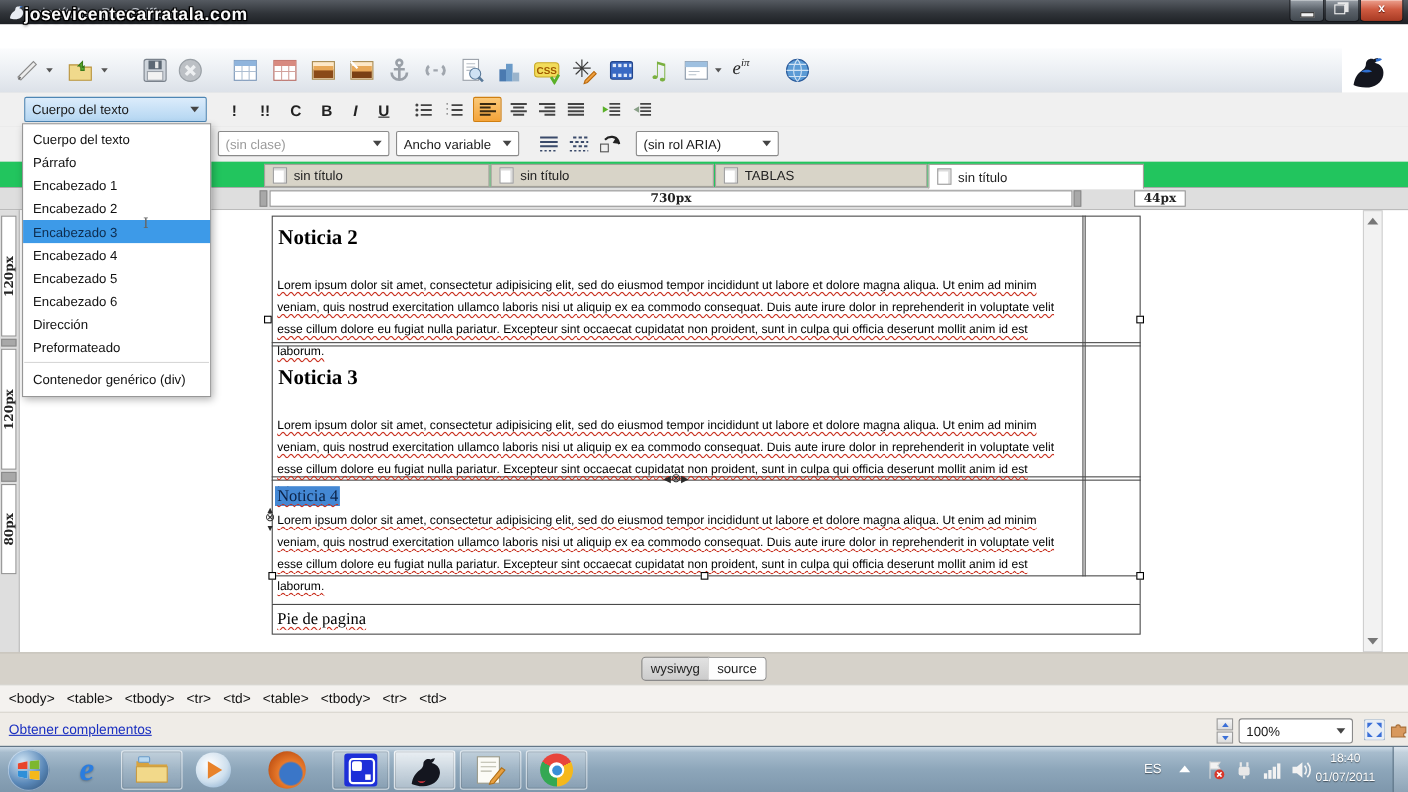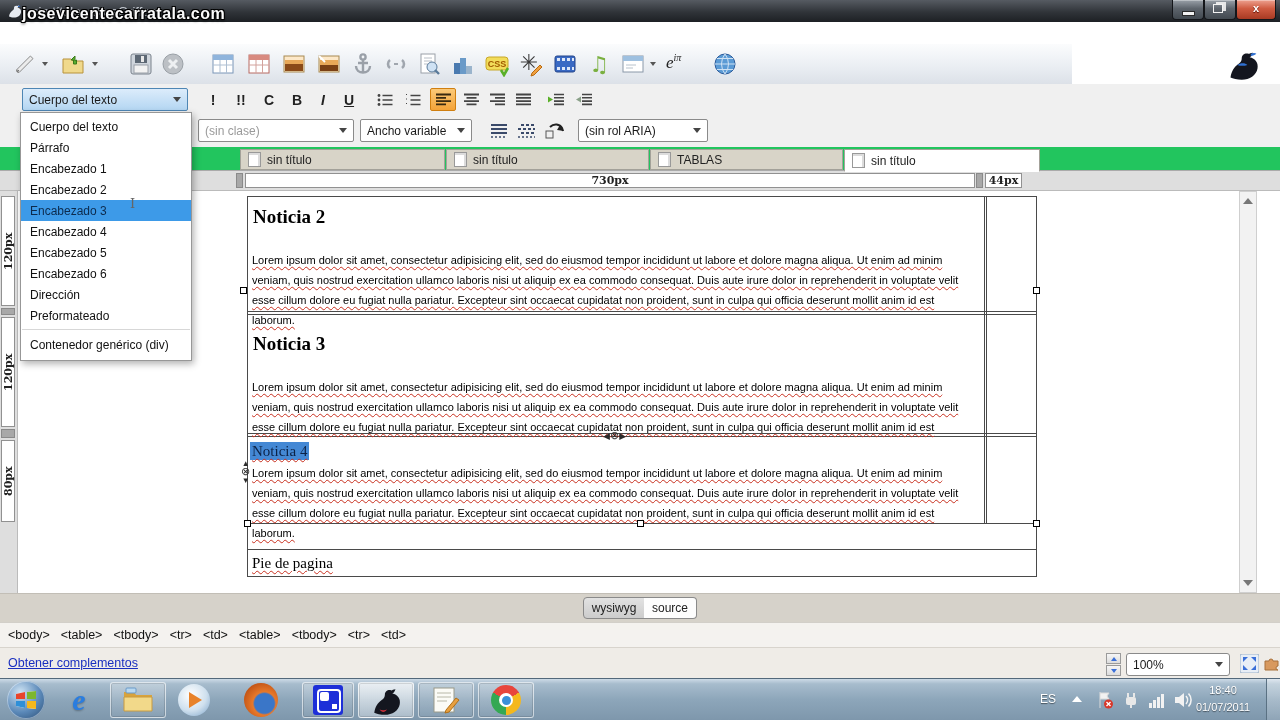--- a/index.html
+++ b/index.html
@@ -15,21 +15,21 @@
      background:linear-gradient(#9aa1a9,#5d646c 45%,#424950);box-shadow:inset 0 1px 0 rgba(255,255,255,.35);}
   .winbtn.close{background:linear-gradient(#eda18f,#cf5b41 45%,#a83a23);}
   .glyph-min{left:9px;top:11px;width:11px;height:3px;background:#f2f2f2;border:1px solid #2a2a2a;}
   .glyph-x{left:0;top:2px;width:100%;text-align:center;color:#fff;font-weight:bold;font-size:11px;text-shadow:0 1px 1px #5a1005;}
   .glyph-rest{left:8px;top:4px;width:8px;height:7px;border:1px solid #f2f2f2;background:transparent;box-shadow:3px -2px 0 -0px rgba(242,242,242,.9);}
   
   .menubar{left:0;top:22px;width:1280px;height:22px;background:#f0f0f0;border-bottom:1px solid #e0e0e0;
      display:flex;align-items:center;padding-left:6px;box-sizing:border-box;}
   .menu-item{font-size:12px;color:#1a1a1a;padding:3px 10px;}
   
-  .toolbar{left:0;top:44px;width:1072px;height:40px;background:linear-gradient(#fbfcfd,#e9edf2 60%,#dce1e8);border-bottom:1px solid #c2c8cf;}
+  .toolbar{left:0;top:44px;width:1220px;height:40px;background:linear-gradient(#fbfcfd,#e9edf2 60%,#dce1e8);border-bottom:1px solid #c2c8cf;}
   .ticon{top:7px;width:26px;height:26px;}
   .dda{top:18px;width:0;height:0;border-left:3px solid transparent;border-right:3px solid transparent;border-top:4px solid #555;}
   .mathtxt{font-family:"Liberation Serif",serif;font-style:italic;font-size:17px;color:#222;}
   .mathtxt sup{font-size:10px;}
   
   .fmtbar{left:0;top:84px;width:1280px;height:31px;background:#f0f0f0;border-bottom:1px solid #ddd;}
   .combo{height:23px;box-sizing:border-box;border:1px solid #8a8a8a;border-radius:2px;background:#fff;
      font-size:12px;display:flex;align-items:center;padding:0 6px;color:#1a1a1a;}
   .combo .arr{margin-left:auto;width:0;height:0;border-left:4px solid transparent;border-right:4px solid transparent;border-top:5px solid #444;}
   .fmt-combo{left:22px;top:4px;width:166px;background:linear-gradient(#dcecfb,#b4d6f2);border-color:#4e86b4;}
@@ -341,21 +341,21 @@
     <div class="ab tab active" style="left:844px;width:196px">
       <span class="pageicon"></span>
       <span>sin título</span>
     </div>
   </div>
 
   <div class="ab hruler">
     <div class="ab hnub" style="left:236px"></div>
     <div class="ab hseg" style="left:245px;width:730px">730px</div>
     <div class="ab hnub" style="left:976px"></div>
-    <div class="ab hseg" style="left:985px;width:37px">44px</div>
+    <div class="ab hseg" style="left:1031px;width:47px">44px</div>
   </div>
 
   <div class="ab docwhite"></div>
 
   <div class="ab vruler">
     <div class="ab vseg" style="top:5px;height:110px">120px</div>
     <div class="ab vnub" style="top:117px;height:7px"></div>
     <div class="ab vseg" style="top:126px;height:110px">120px</div>
     <div class="ab vnub" style="top:238px;height:9px"></div>
     <div class="ab vseg" style="top:249px;height:82px">80px</div>

